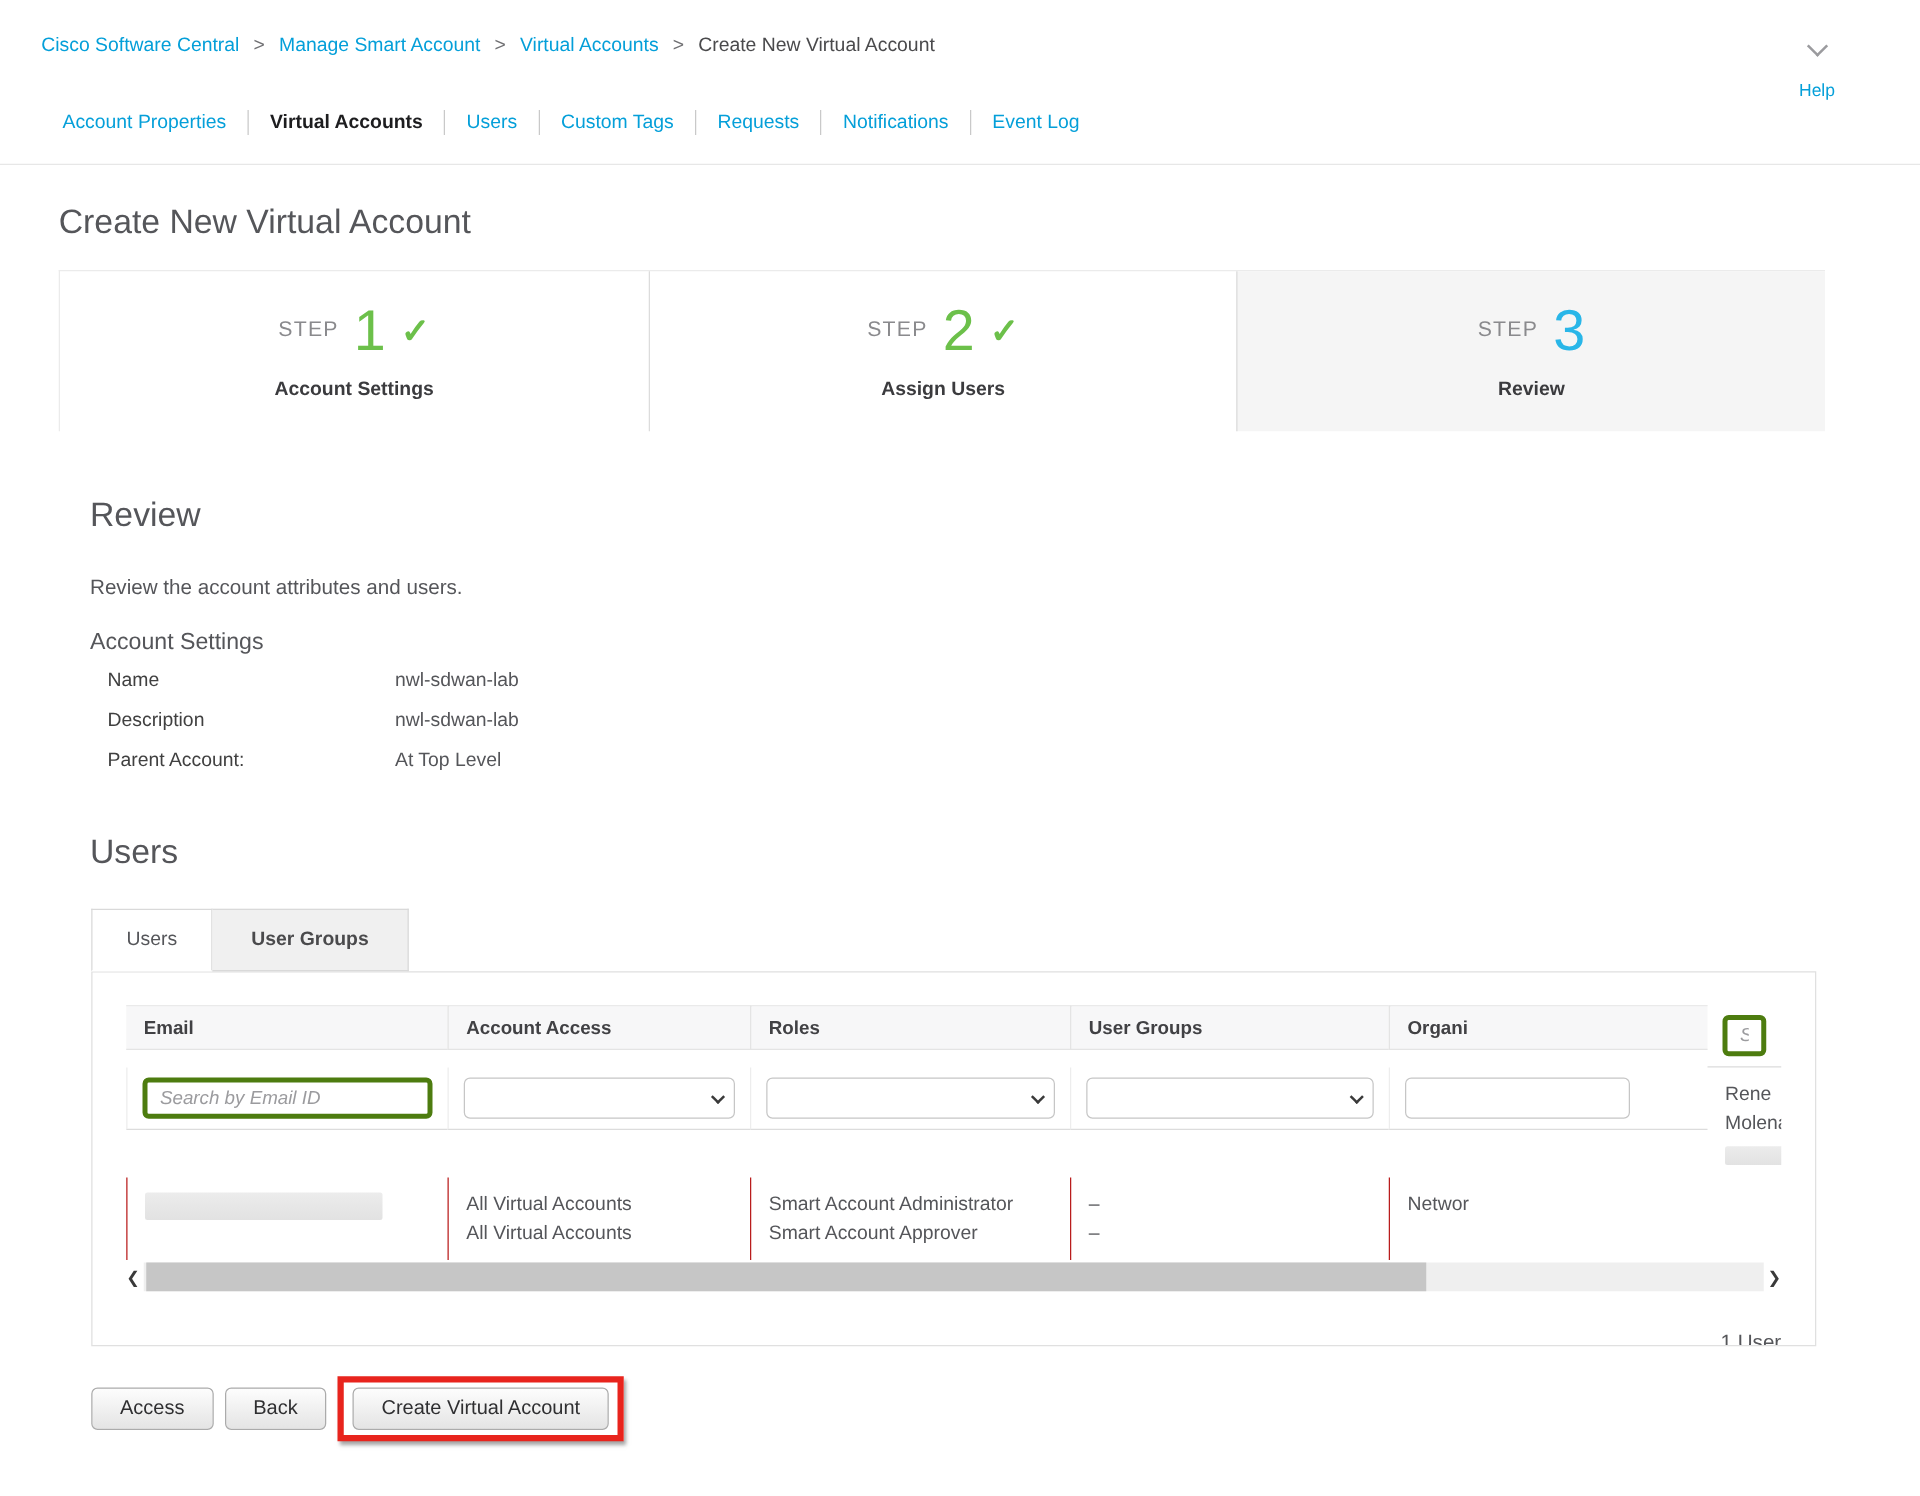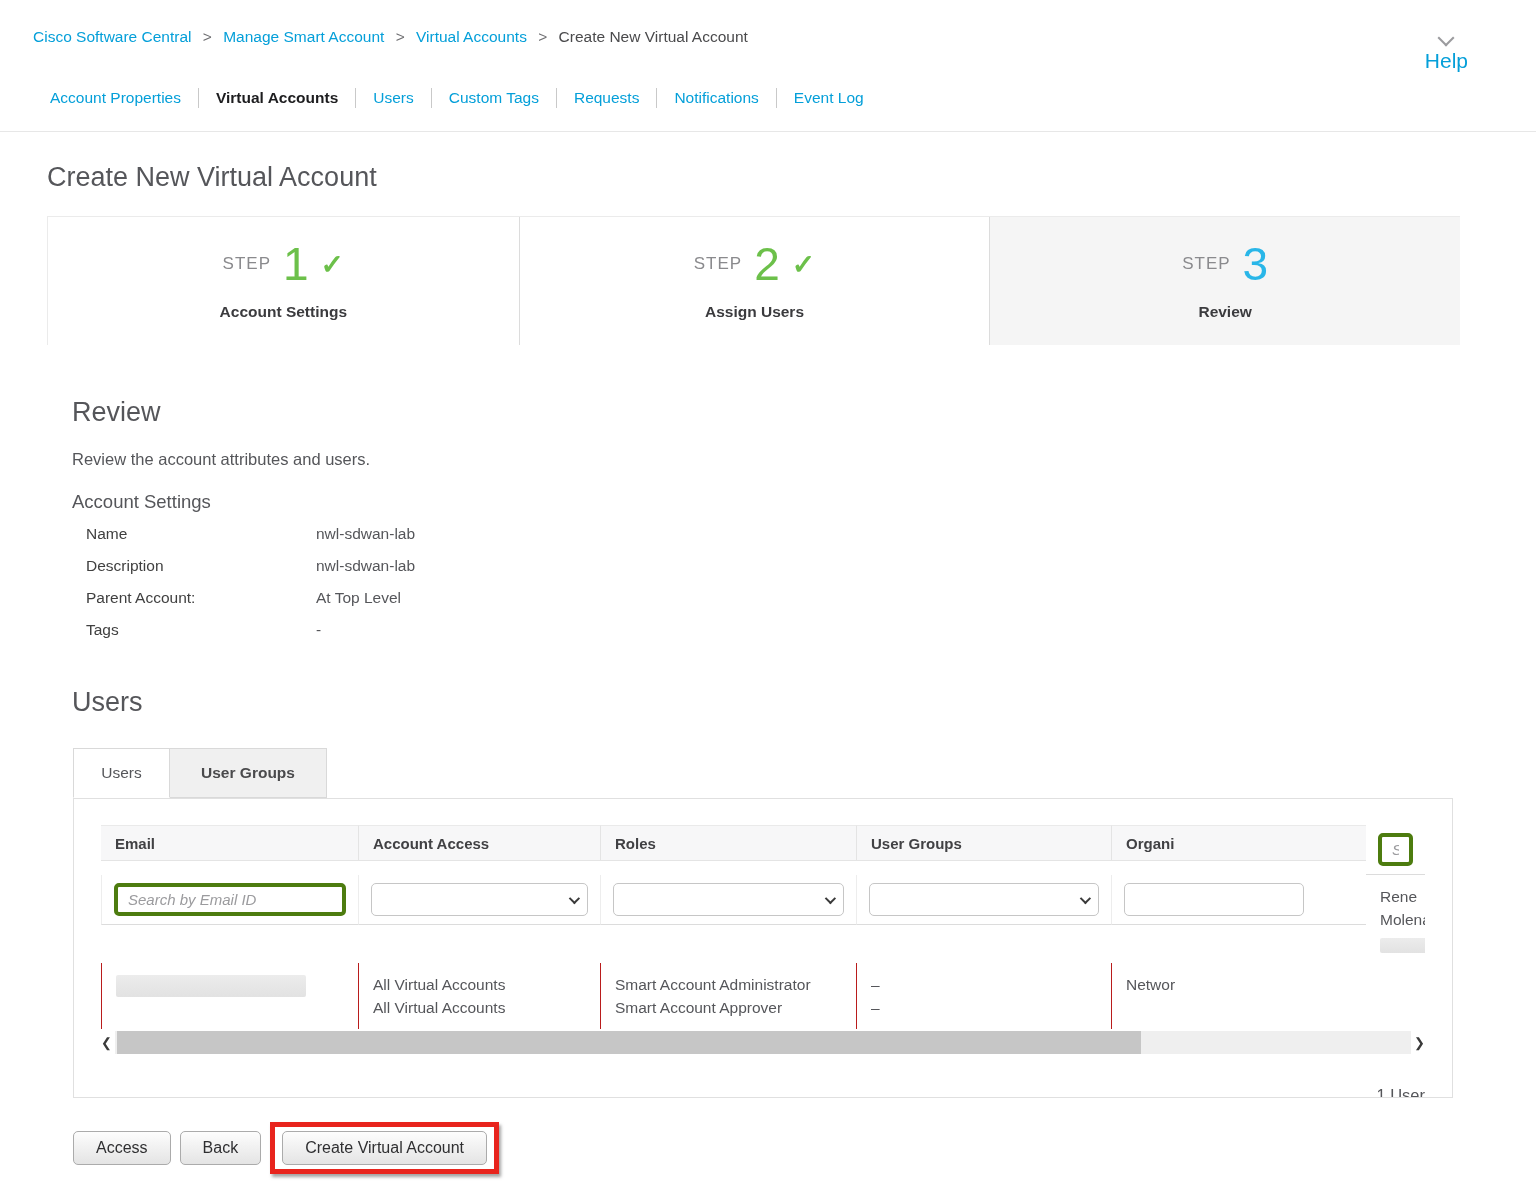--- a/index.html
+++ b/index.html
@@ -10,21 +10,21 @@
   
   .breadcrumb { padding: 28px 0 0 33px; font-size: 15.5px; }
   .breadcrumb a { color:#049fd9; text-decoration:none; cursor:pointer; }
   .breadcrumb .sep { color:#6f6f72; margin:0 7px; }
   .breadcrumb .current { color:#4a4a4c; }
 
   .top-right { position:absolute; top:30px; right:68px; text-align:center; }
   .chev-down { display:inline-block; width:12px; height:12px;
     border-right:2px solid #9b9b9e; border-bottom:2px solid #9b9b9e;
     transform: rotate(45deg); cursor:pointer; }
-  .help-link { display:block; margin-top:1px; color:#049fd9; font-size:21px;
+  .help-link { display:block; margin-top:16px; color:#049fd9; font-size:14px;
     text-decoration:none; cursor:pointer; }
 
   
   .nav-tabs { display:flex; align-items:flex-start; margin-top:42px;
     padding-left:33px; border-bottom:1px solid #e7e7e7; height:44px; }
   .nav-tab { font-size:15.5px; color:#049fd9; padding:0 17px; cursor:pointer;
     line-height:20px; }
   .nav-tab + .nav-tab { border-left:1px solid #c9c9c9; }
   .nav-tab.active { color:#1d1d1f; font-weight:bold; }
 
@@ -45,21 +45,21 @@
   .step-num { font-size:46px; font-weight:400; margin-left:12px; line-height:1; }
   .step-num.done { color:#6cc04a; }
   .step-num.now { color:#29b6e8; }
   .step-check { color:#6cc04a; font-size:28px; margin-left:12px; font-weight:bold; }
   .step-title { margin-top:16px; font-size:15.5px; font-weight:bold; color:#3b3b3e; }
 
   
   .review { margin-left:72px; }
   .section-h { font-size:27px; font-weight:400; color:#55565a; }
   .review .section-h { margin-top:52px; }
-  .review-sub { margin-top:22px; font-size:16.5px; color:#55565a; }
+  .review-sub { margin-top:33px; font-size:16.5px; color:#55565a; }
   .settings-h { margin-top:22px; font-size:18.5px; color:#55565a; }
   .kv-row { display:flex; margin-top:10px; font-size:15.5px; line-height:22px; }
   .kv-label { width:230px; margin-left:14px; color:#404040; }
   .kv-value { color:#55565a; }
 
   
   .users-h { margin:46px 0 0 72px; }
   .sub-tabs { display:flex; margin:30px 0 0 73px; position:relative; z-index:2; }
   .sub-tab { height:50px; display:flex; align-items:center; justify-content:center;
     font-size:15.5px; cursor:pointer; border:1px solid #d9d9d9; }
@@ -188,24 +188,20 @@
     <span class="kv-value">nwl-sdwan-lab</span>
   </div>
   <div class="kv-row">
     <span class="kv-label">Description</span>
     <span class="kv-value">nwl-sdwan-lab</span>
   </div>
   <div class="kv-row">
     <span class="kv-label">Parent Account:</span>
     <span class="kv-value">At Top Level</span>
   </div>
-  <div class="kv-row">
-    <span class="kv-label">Tags</span>
-    <span class="kv-value">-</span>
-  </div>
 </div>
 
 <h2 class="section-h users-h">Users</h2>
 
 <div class="sub-tabs">
   <div class="sub-tab active">Users</div>
   <div class="sub-tab inactive">User Groups</div>
 </div>
 
 <div class="panel">

